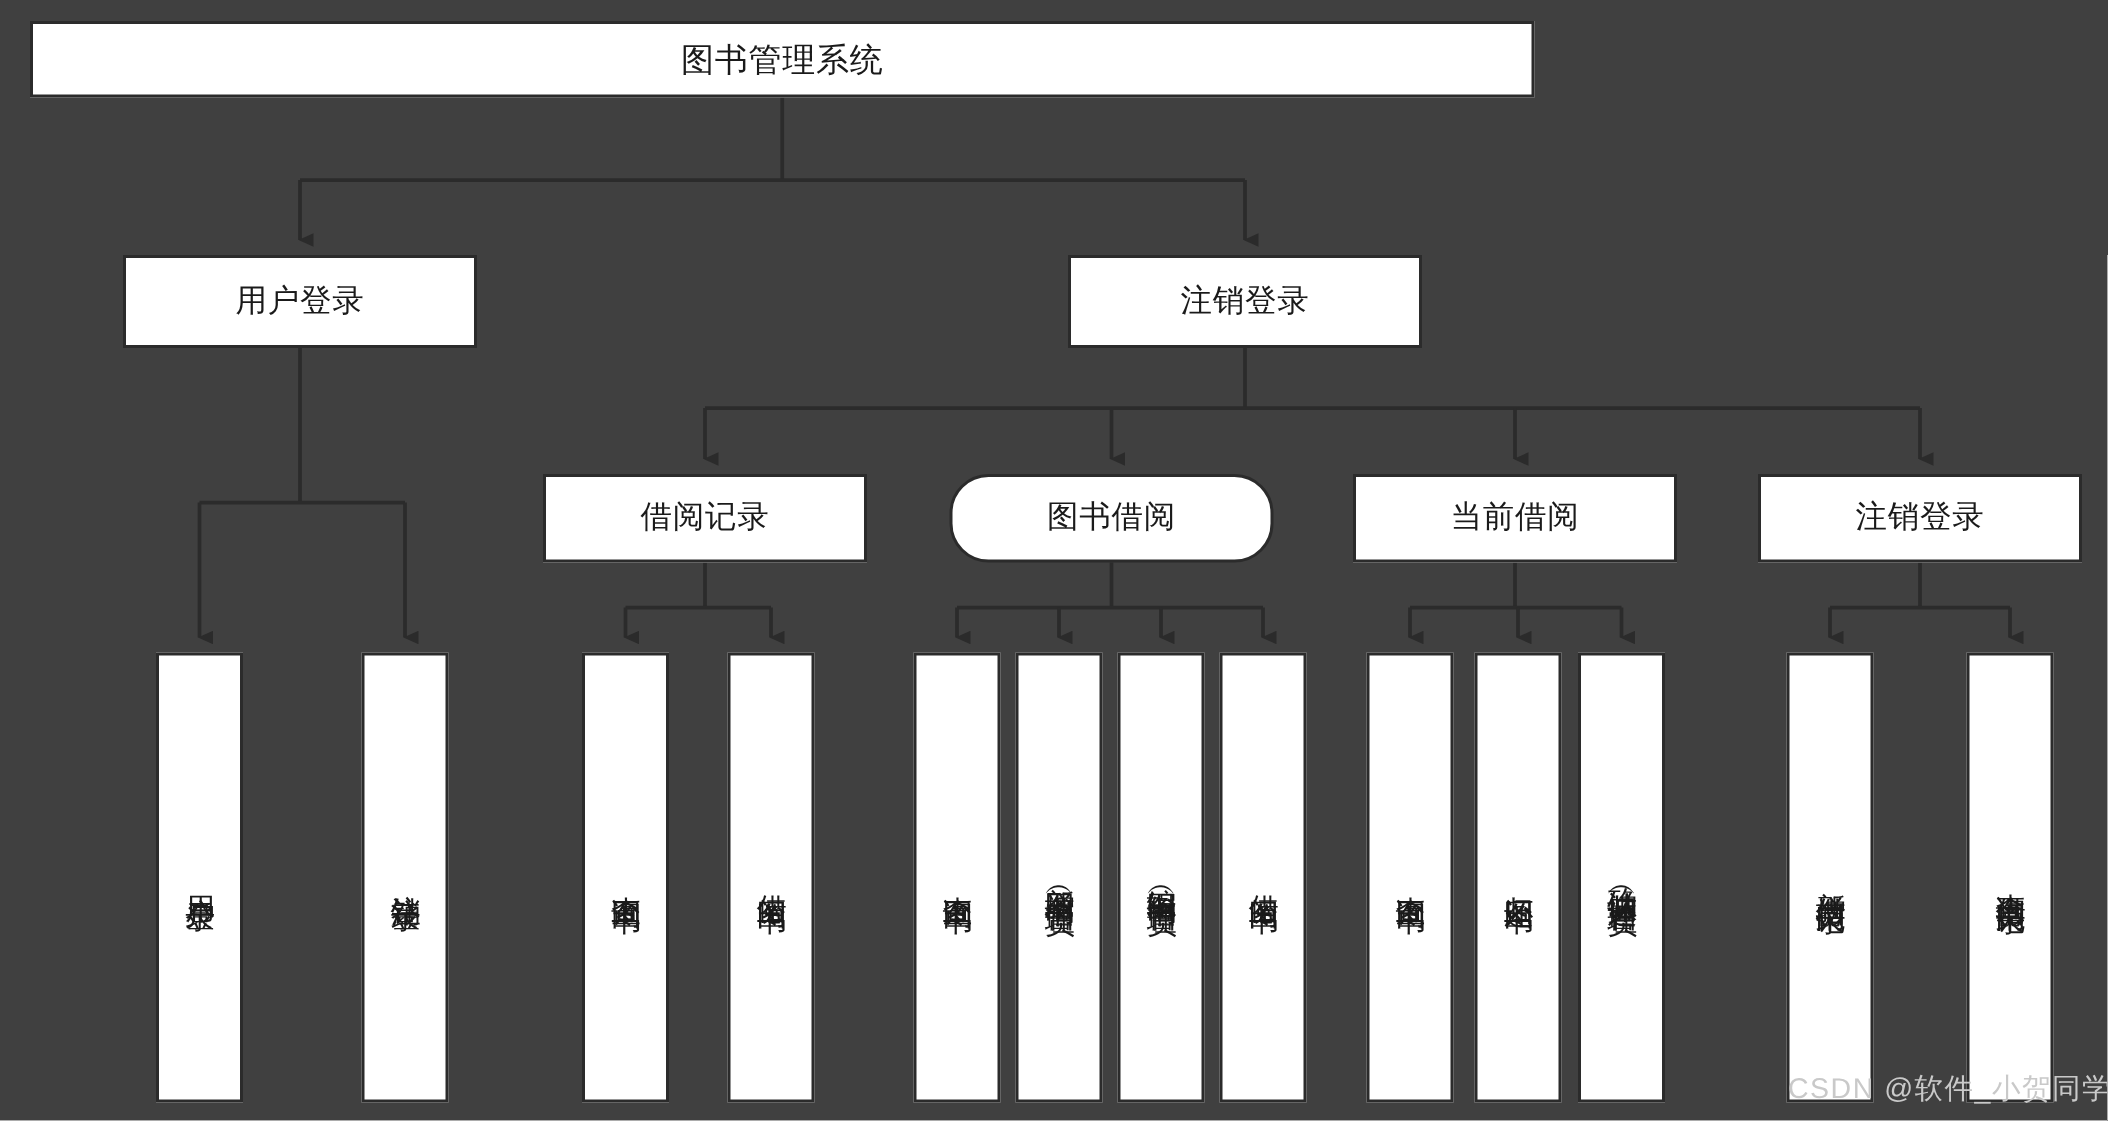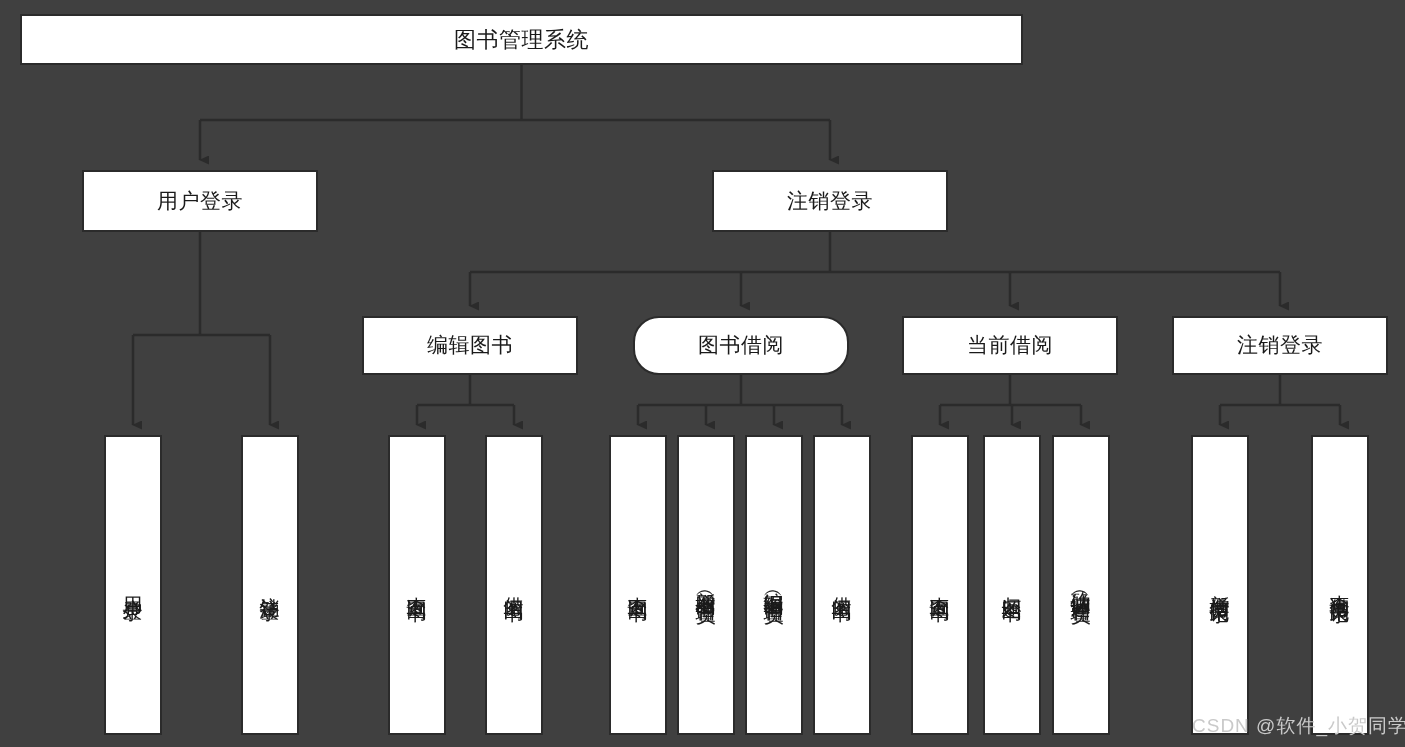--- a/index.html
+++ b/index.html
@@ -121,21 +121,21 @@
       <div class="node level-0" style="left: 20px; top: 14px; width: 1003px; height: 51px;">
         <span class="node-label">图书管理系统</span>
       </div>
       <div class="node level-1" style="left: 82px; top: 170px; width: 236px; height: 62px;">
         <span class="node-label">用户登录</span>
       </div>
       <div class="node level-1" style="left: 712px; top: 170px; width: 236px; height: 62px;">
         <span class="node-label">注销登录</span>
       </div>
       <div class="node level-2" style="left: 362px; top: 316px; width: 216px; height: 59px;">
-        <span class="node-label">编辑图书</span>
+        <span class="node-label">借阅记录</span>
       </div>
       <div class="node level-2" style="left: 633px; top: 316px; width: 216px; height: 59px; border-radius: 26px;">
         <span class="node-label">图书借阅</span>
       </div>
       <div class="node level-2" style="left: 902px; top: 316px; width: 216px; height: 59px; align-items: center;">
         <span class="node-label">当前借阅</span>
       </div>
       <div class="node level-2" style="left: 1172px; top: 316px; width: 216px; height: 59px;">
         <span class="node-label">注销登录</span>
       </div>

